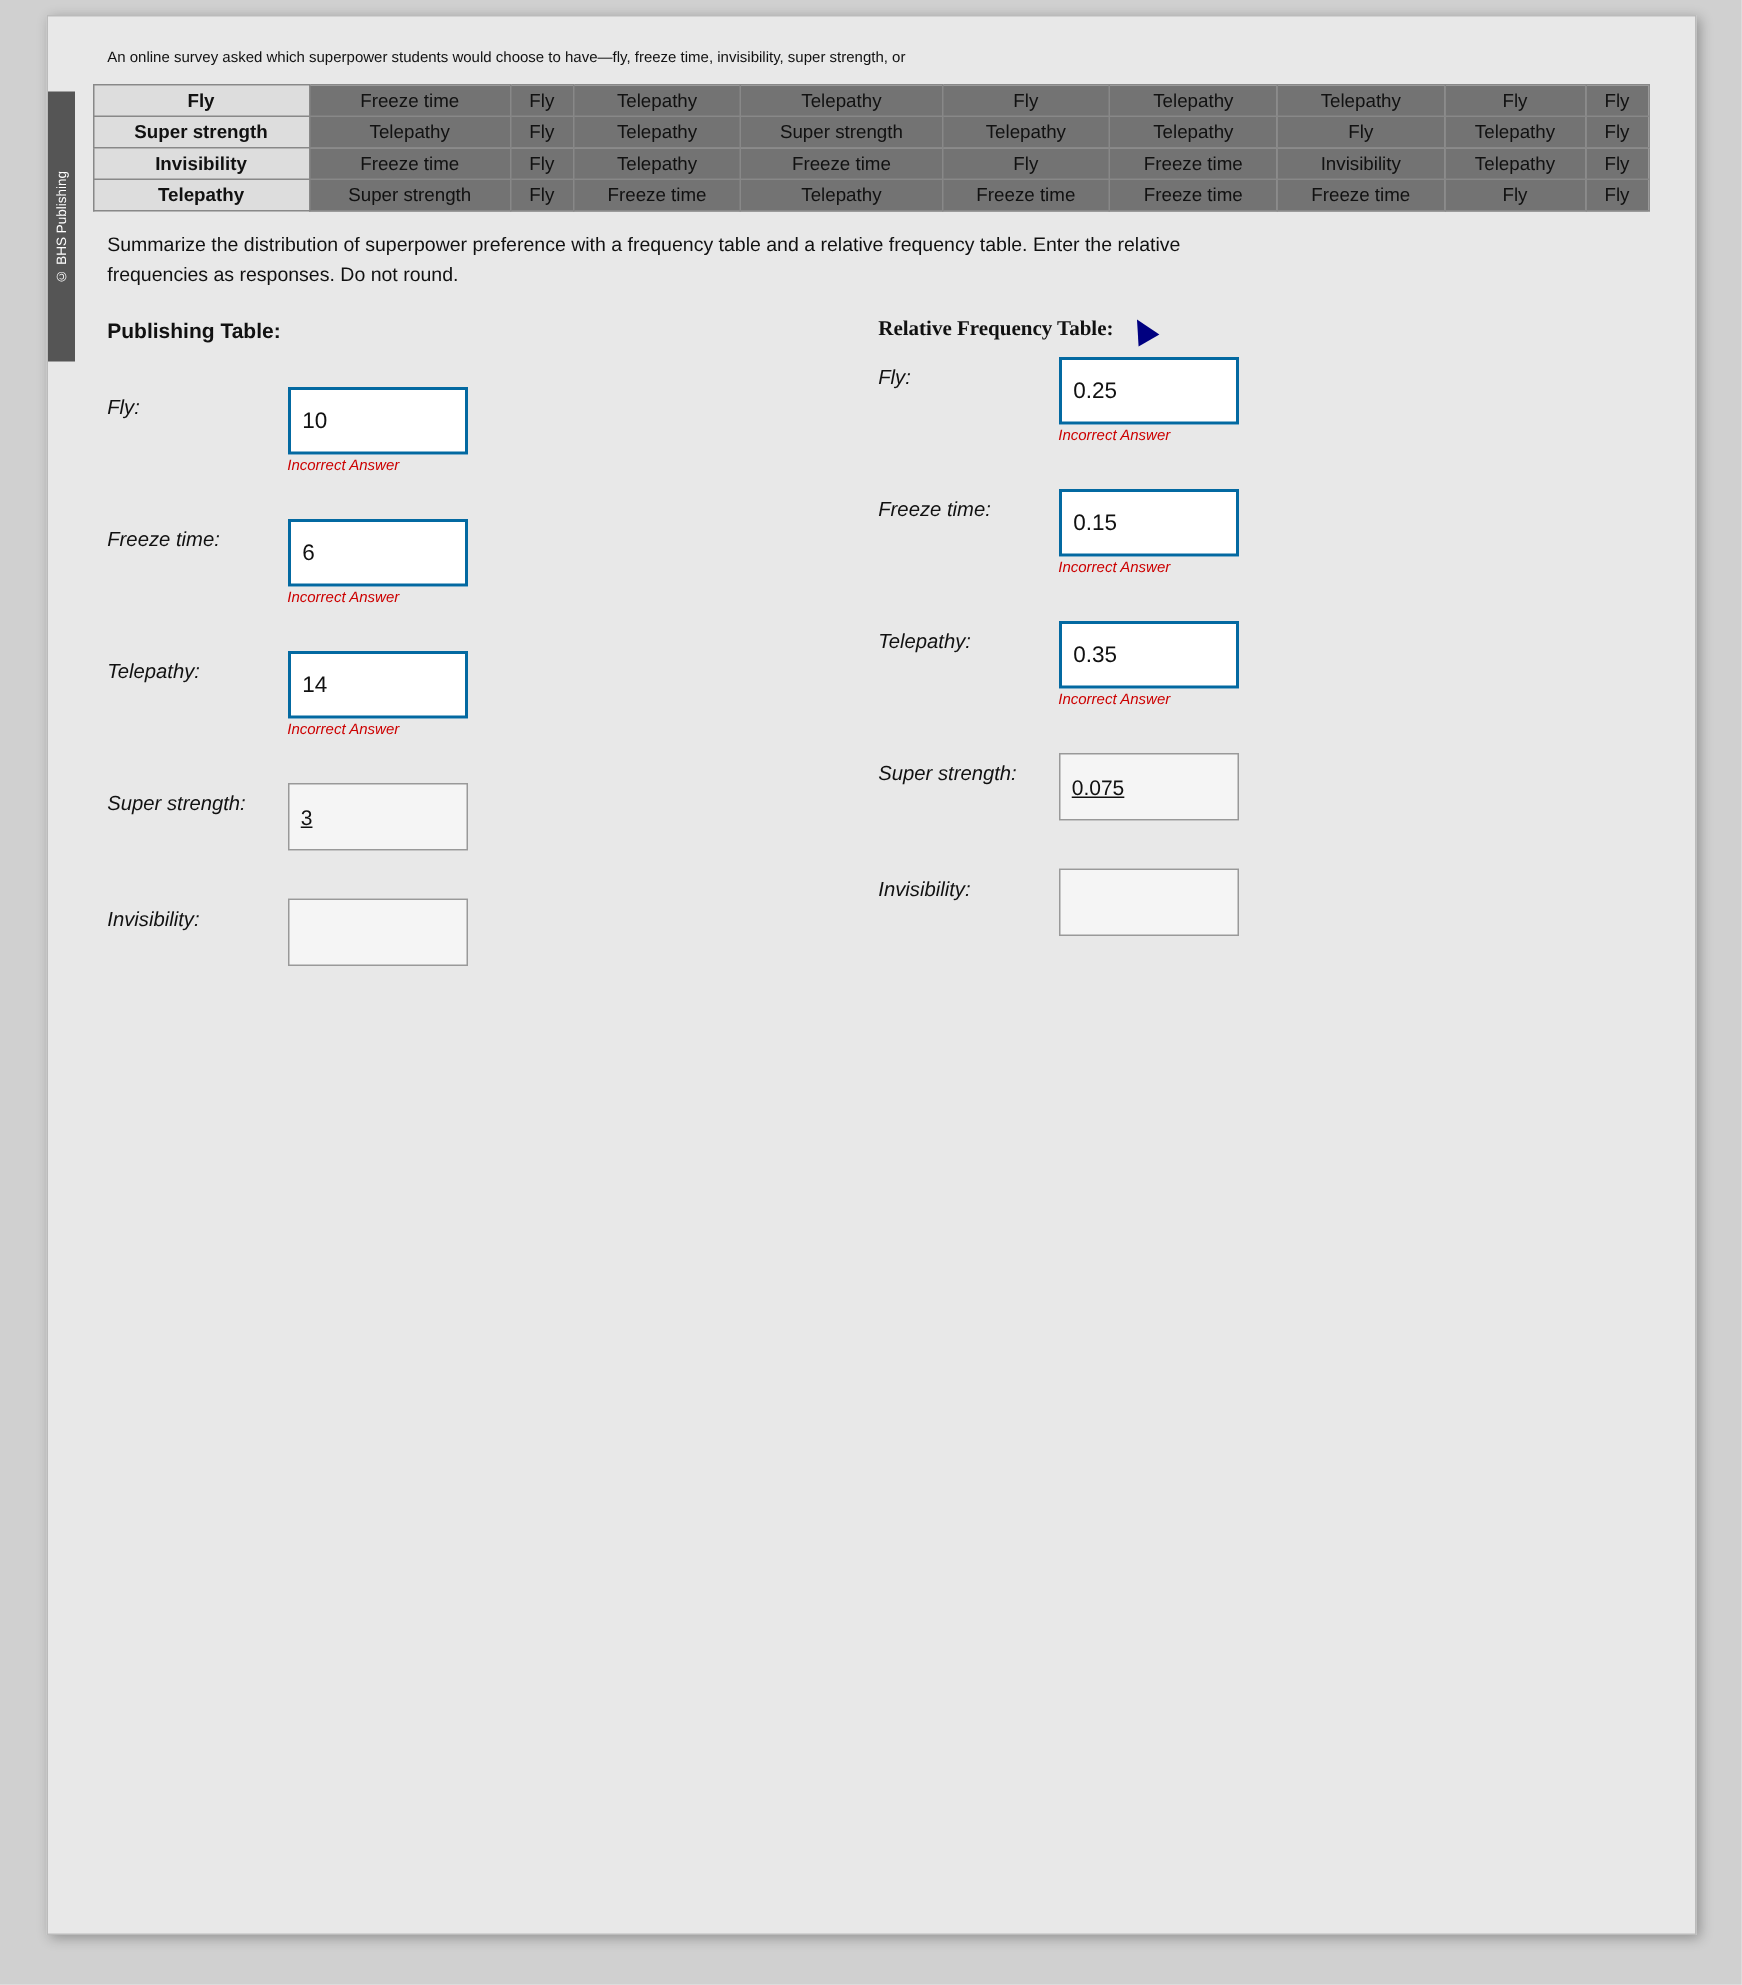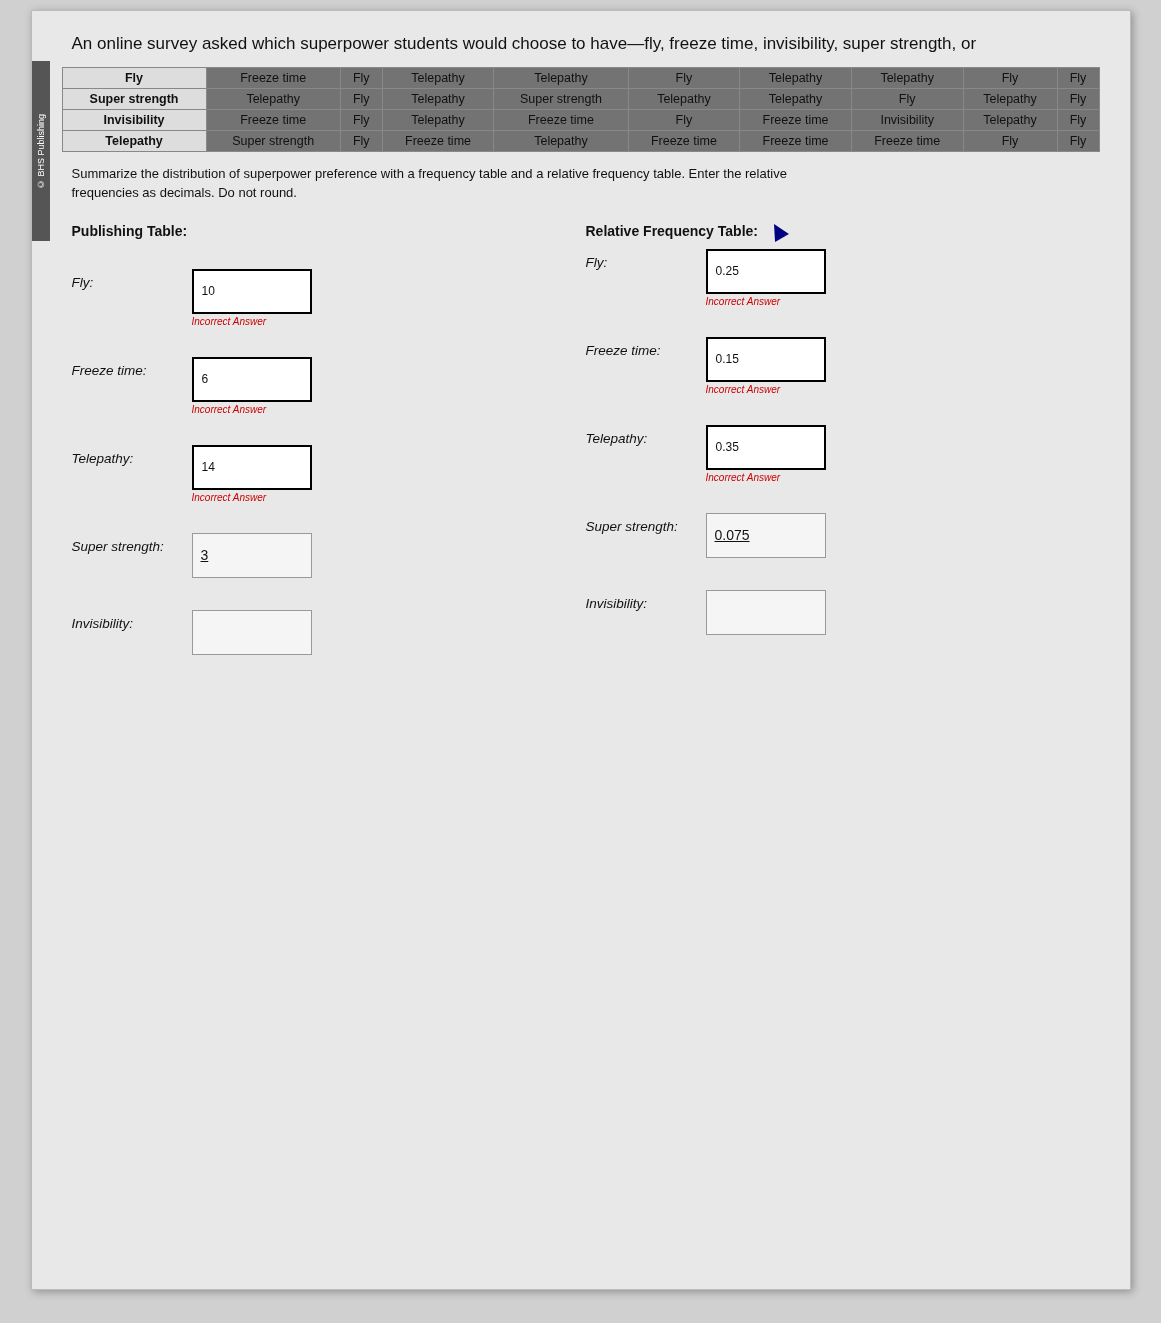--- a/index.html
+++ b/index.html
@@ -34,21 +34,21 @@
       writing-mode: vertical-rl;
       text-orientation: mixed;
       transform: rotate(180deg);
       padding: 4px 2px;
       height: 180px;
       display: flex;
       align-items: center;
       justify-content: center;
     }
     .intro-text {
-      font-size: 17px;
+      font-size: 10px;
       line-height: 1.5;
       margin-bottom: 10px;
       padding-left: 10px;
     }
     .data-table {
       width: 100%;
       border-collapse: collapse;
       margin-bottom: 12px;
       font-size: 12.5px;
     }
@@ -84,20 +84,21 @@
       font-size: 14px;
       margin-bottom: 30px;
     }
     .rel-section-title {
       font-weight: bold;
       font-size: 14px;
       margin-bottom: 10px;
       display: flex;
       align-items: center;
       gap: 8px;
+      font-family: Liberation Serif, serif;
     }
     .cursor-arrow {
       display: inline-block;
       width: 0;
       height: 0;
       border-left: 8px solid transparent;
       border-right: 8px solid transparent;
       border-bottom: 16px solid #000080;
       transform: rotate(-30deg);
       margin-left: 4px;
@@ -114,23 +115,23 @@
       font-style: italic;
     }
     .entry-box-wrap {
       display: flex;
       flex-direction: column;
       align-items: flex-start;
     }
     .entry-box {
       width: 120px;
       height: 45px;
-      border: 2px solid #000000;
+      border: 2px solid #0369a1;
       background: #fff;
-      font-size: 12px;
+      font-size: 15px;
       padding: 4px 8px;
       display: flex;
       align-items: center;
     }
     .incorrect-label {
       font-size: 10px;
       color: #c00;
       margin-top: 2px;
       font-style: italic;
     }
@@ -209,21 +210,21 @@
           <td>Freeze time</td>
           <td>Freeze time</td>
           <td>Fly</td>
           <td>Fly</td>
         </tr>
       </tbody>
   </table>
 
   <p class="summary-text">
     <span>Summarize the distribution of superpower preference with a frequency table and a relative frequency table. Enter the relative</span><br>
-    <span>frequencies as decimals. Do not round.</span>
+    <span>frequencies as responses. Do not round.</span>
   </p>
 
   <div class="tables-section">
     <div class="freq-section">
       <div class="section-title">Publishing Table:</div>
       <div id="freq-entries">
           <div class="entry-row">
             <div class="entry-label">Fly:</div>
             <div class="entry-box-wrap">
               <div class="entry-box">10</div>

